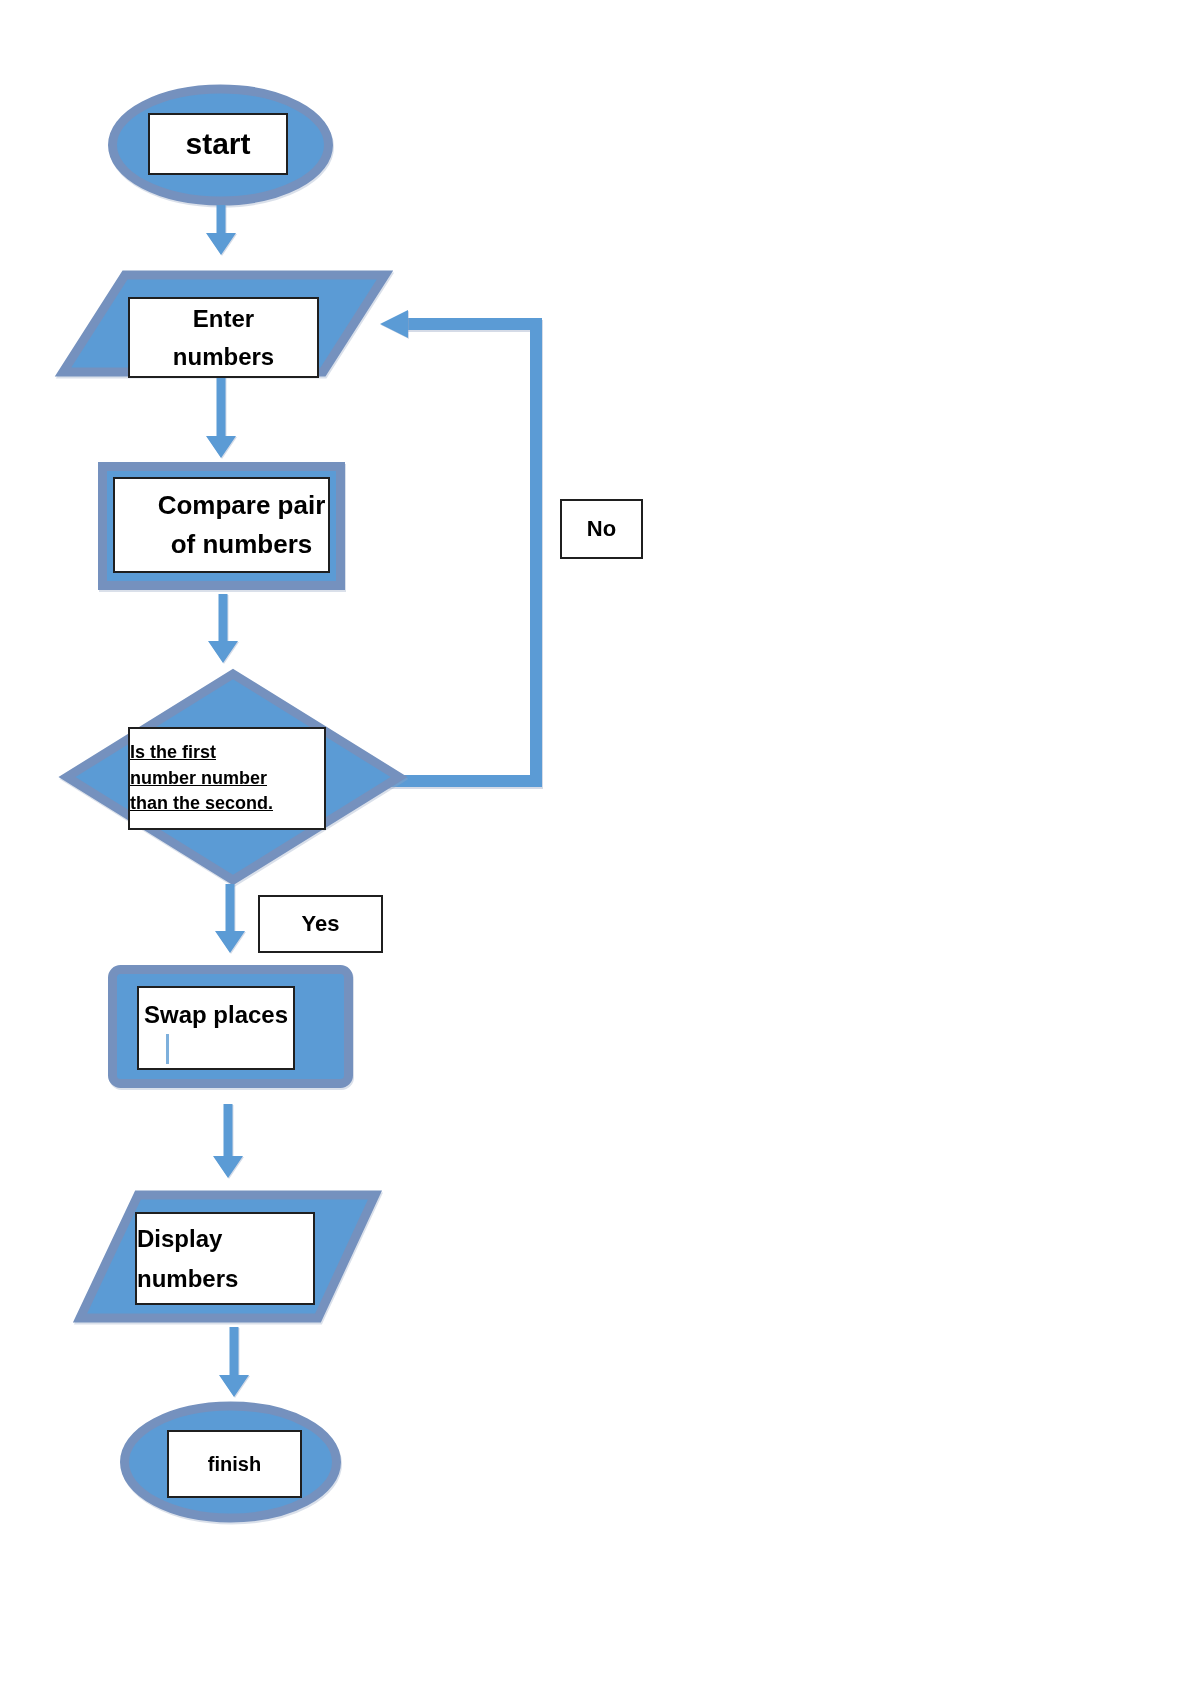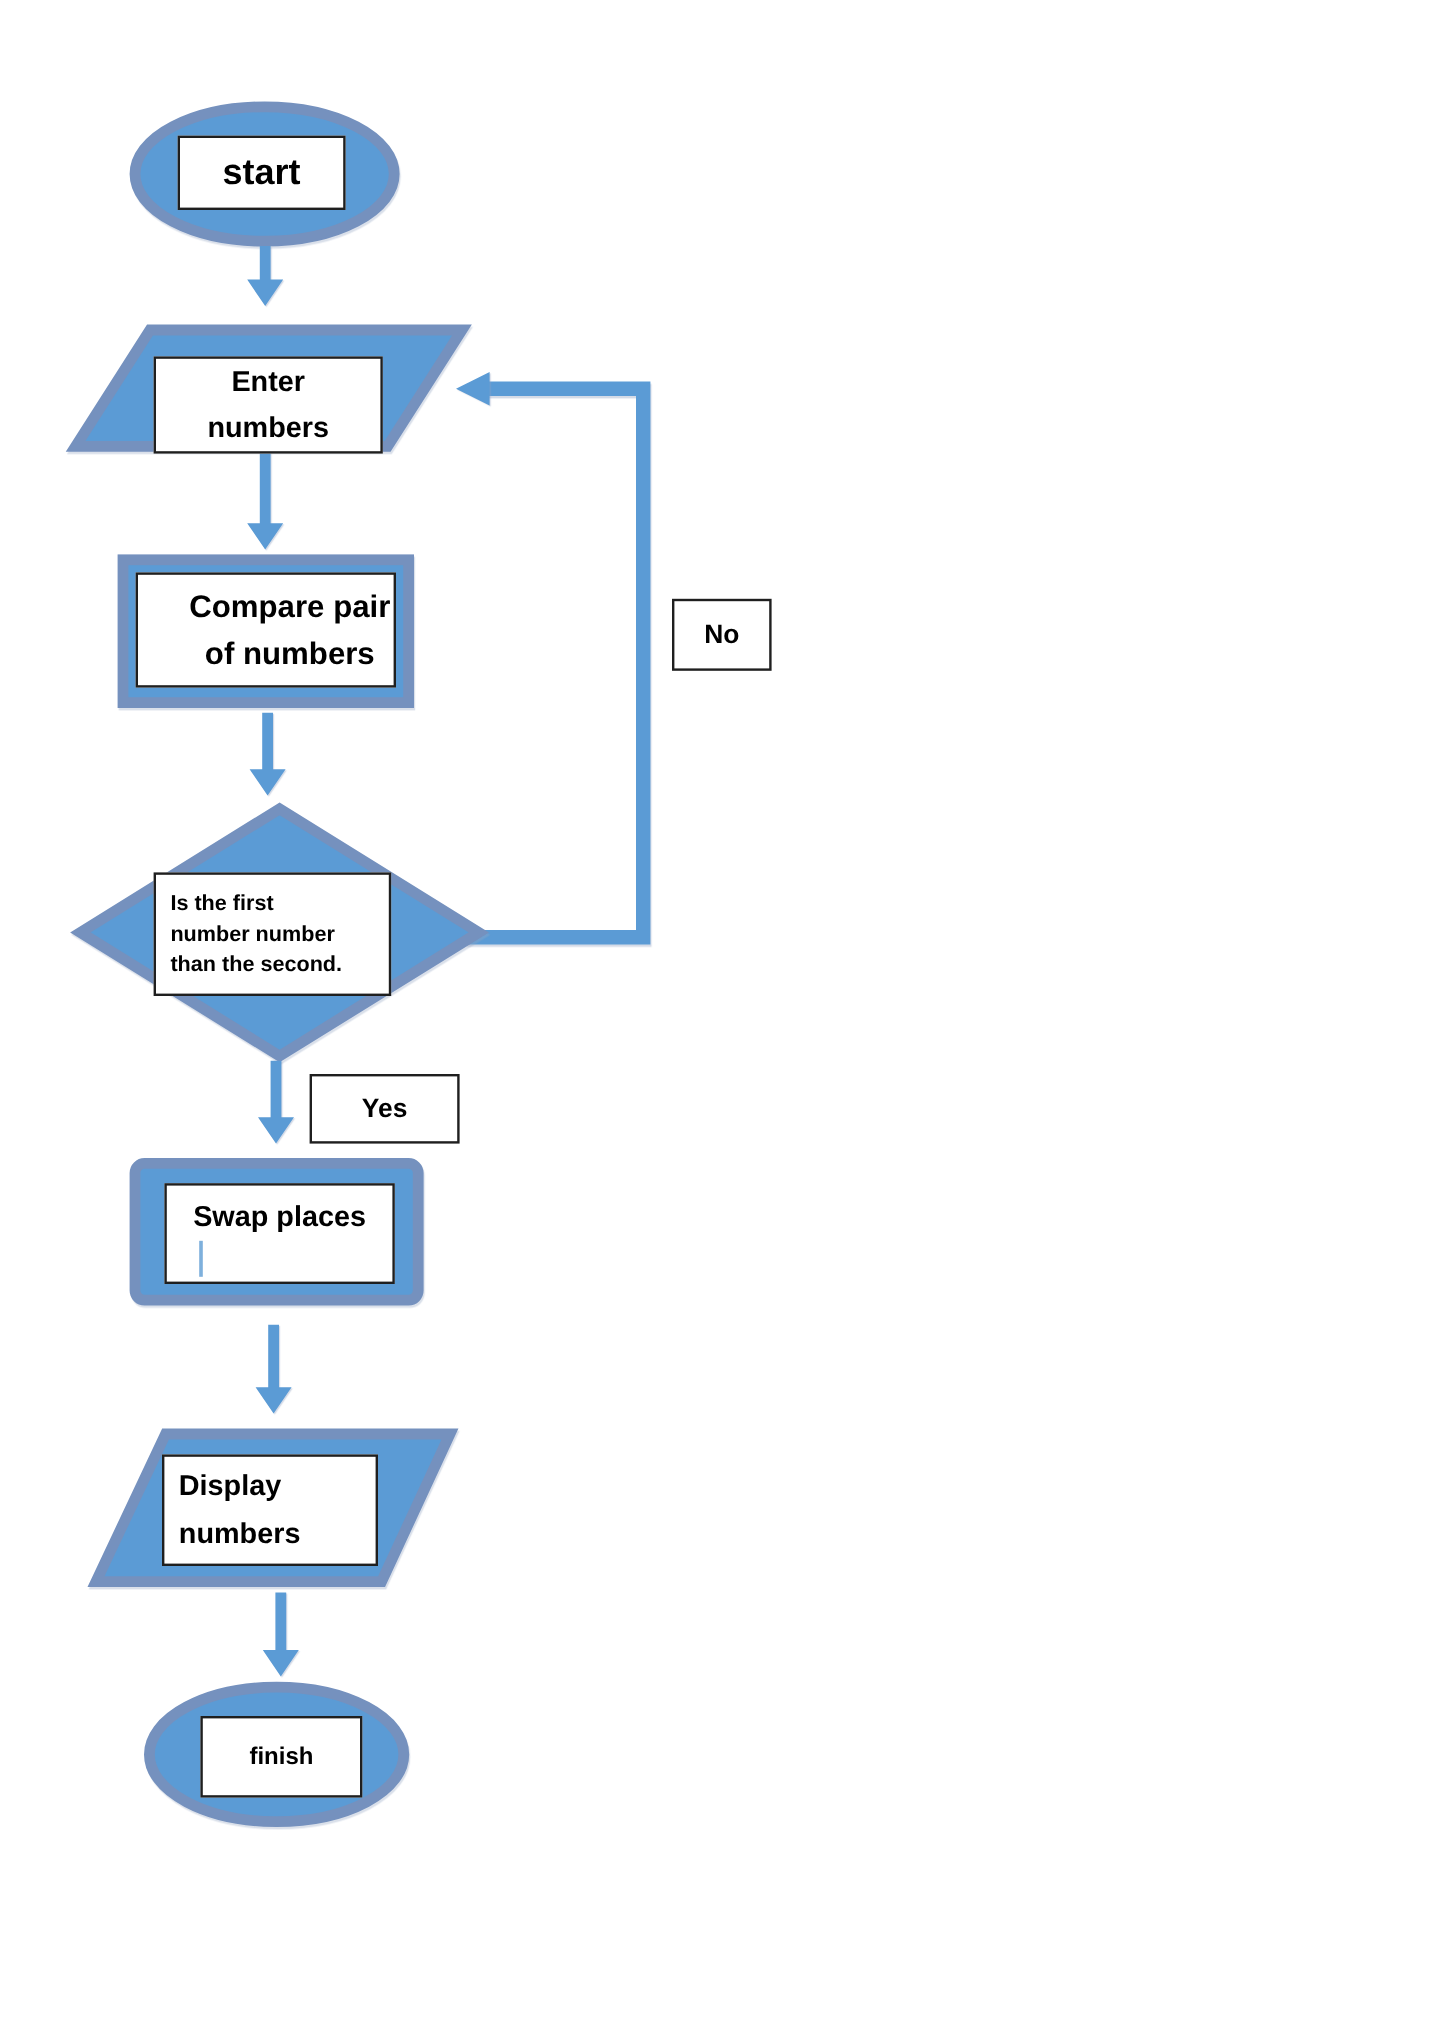--- a/index.html
+++ b/index.html
@@ -53,25 +53,25 @@
     text-align: center;
     line-height: 1.45;
   }
   .label-box.align-left {
     align-items: flex-start;
     text-align: left;
   }
   .label-start   { left: 148px; top: 113px;  width: 140px; height: 62px;  font-size: 30px; }
   .label-enter   { left: 128px; top: 297px;  width: 191px; height: 81px;  font-size: 24px; line-height: 1.55; }
   .label-compare { left: 113px; top: 477px;  width: 217px; height: 96px;  font-size: 26px; line-height: 1.5; padding-left: 40px; }
-  .label-decision{ left: 128px; top: 727px;  width: 198px; height: 103px; font-size: 18px; padding-left: 12px; line-height: 1.42; justify-content: center; }
+  .label-decision{ left: 128px; top: 727px;  width: 198px; height: 103px; font-size: 18px; padding-left: 0; line-height: 1.42; justify-content: center; text-decoration: underline; }
   .label-yes     { left: 258px; top: 895px;  width: 125px; height: 58px;  font-size: 22px; }
   .label-no      { left: 560px; top: 499px;  width: 83px;  height: 60px;  font-size: 22px; }
-  .label-swap    { left: 137px; top: 986px;  width: 192px; height: 84px;  font-size: 24px; justify-content: flex-start; padding-top: 10px; }
-  .label-display { left: 135px; top: 1212px; width: 180px; height: 93px;  font-size: 24px; padding-left: 12px; line-height: 1.65; }
+  .label-swap    { left: 137px; top: 986px;  width: 158px; height: 84px;  font-size: 24px; justify-content: flex-start; padding-top: 10px; }
+  .label-display { left: 135px; top: 1212px; width: 180px; height: 93px;  font-size: 24px; padding-left: 0; line-height: 1.65; }
   .label-finish  { left: 167px; top: 1430px; width: 135px; height: 68px;  font-size: 20px; }
   .caret {
     position: absolute;
     left: 27px;
     top: 46px;
     width: 3px;
     height: 30px;
     background: var(--caret, #7EB0DC);
   }
 </style>

